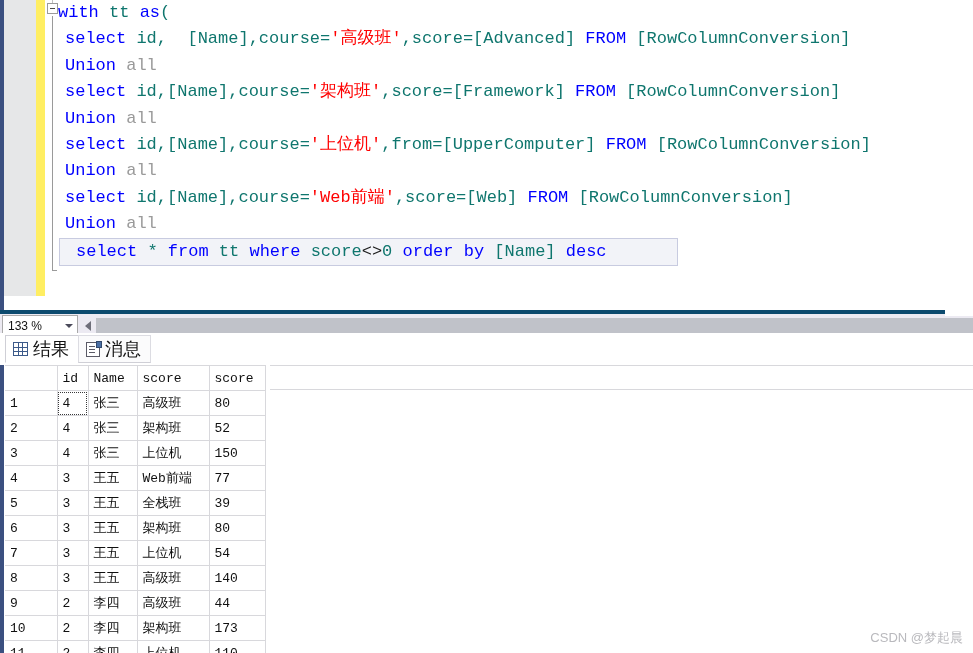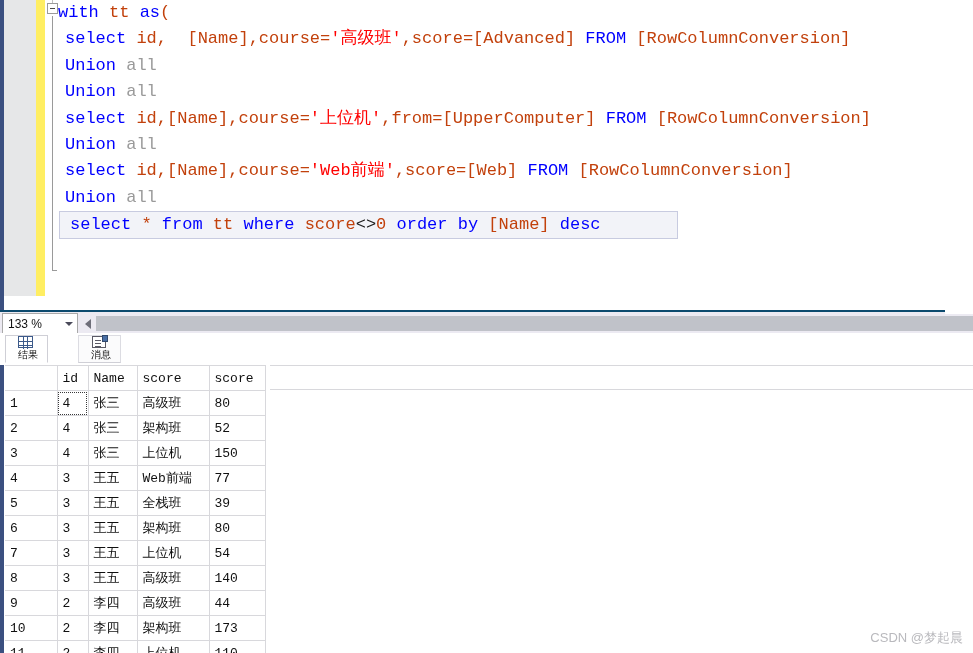--- a/index.html
+++ b/index.html
@@ -110,38 +110,38 @@
     line-height: 26.4px;
     white-space: pre;
     position: relative;
   }
   .code-line.indented { padding-left: 7px; }
   .code-line.selected-line {
     border: 1px solid #c8cbe0;
     background: #f2f3f8;
     box-sizing: border-box;
     margin-left: 1px;
-    padding-left: 10px;
+    padding-left: 16px;
     width: 619px;
     height: 28px;
     line-height: 26px;
   }
   .kw   { color: #0000ff; }
-  .plain{ color: #c2410c; margin-top: 12px; }
+  .plain{ color: #0f766e; margin-top: 12px; }
   .str  { color: #ff0000; }
   .gray { color: #9a9a9a; }
   .op   { color: #1a1a1a; }
 
   
   #zoom-strip {
     position: absolute;
     left: 0; top: 310px;
     width: 945px; height: 23px;
     background: #eceaf2;
-    border-top: 2px solid #0c4a6e;
+    border-top: 4px solid #0c4a6e;
     box-sizing: border-box;
   }
   #zoom-combo {
     position: absolute;
     left: 2px; top: 1px;
     width: 76px; height: 21px;
     background: #ffffff;
     border: 1px solid #a9a9a9;
     box-sizing: border-box;
     display: flex;
@@ -210,24 +210,23 @@
   .res-tab {
     position: absolute;
     top: 2px;
     height: 28px;
     display: flex;
     align-items: center;
     padding: 0 9px 0 7px;
     box-sizing: border-box;
     cursor: pointer;
     font-family: "Liberation Sans", sans-serif;
-    font-size: 10px;
+    font-size: 18px;
     color: #111111;
     background: #ffffff;
-    flex-direction: column;
   }
   .res-tab.active {
     border-left: 1px solid #cfcfd6;
     border-top: 1px solid #cfcfd6;
     border-right: 1px solid #cfcfd6;
     border-bottom: 1px solid #ffffff;
   }
   .res-tab.inactive {
     border-left: 1px solid #dcdce2;
     border-top: 1px solid #dcdce2;
@@ -370,20 +369,21 @@
 
     <div class="outline-tick-top"></div>
     <div class="outline-box"></div>
     <div class="outline-vline"></div>
     <div class="outline-foot"></div>
 
     <div id="code-area">
         <div class="code-line"><span class="kw">with</span><span class="plain"> </span><span class="plain">tt</span><span class="plain"> </span><span class="kw">as</span><span class="plain">(</span></div>
         <div class="code-line indented"><span class="kw">select</span><span class="plain"> id,  [Name],course=</span><span class="str">'高级班'</span><span class="plain">,score=[Advanced] </span><span class="kw">FROM</span><span class="plain"> [RowColumnConversion]</span></div>
         <div class="code-line indented"><span class="kw">Union</span><span class="plain"> </span><span class="gray">all</span></div>
+        <div class="code-line indented"><span class="kw">select</span><span class="plain"> id,[Name],course=</span><span class="str">'架构班'</span><span class="plain">,score=[Framework] </span><span class="kw">FROM</span><span class="plain"> [RowColumnConversion]</span></div>
         <div class="code-line indented"><span class="kw">Union</span><span class="plain"> </span><span class="gray">all</span></div>
         <div class="code-line indented"><span class="kw">select</span><span class="plain"> id,[Name],course=</span><span class="str">'上位机'</span><span class="plain">,from=[UpperComputer] </span><span class="kw">FROM</span><span class="plain"> [RowColumnConversion]</span></div>
         <div class="code-line indented"><span class="kw">Union</span><span class="plain"> </span><span class="gray">all</span></div>
         <div class="code-line indented"><span class="kw">select</span><span class="plain"> id,[Name],course=</span><span class="str">'Web前端'</span><span class="plain">,score=[Web] </span><span class="kw">FROM</span><span class="plain"> [RowColumnConversion]</span></div>
         <div class="code-line indented"><span class="kw">Union</span><span class="plain"> </span><span class="gray">all</span></div>
         <div class="code-line indented selected-line"><span class="kw">select</span><span class="plain"> * </span><span class="kw">from</span><span class="plain"> tt </span><span class="kw">where</span><span class="plain"> score</span><span class="op">&lt;&gt;</span><span class="plain">0 </span><span class="kw">order</span><span class="plain"> </span><span class="kw">by</span><span class="plain"> [Name] </span><span class="kw">desc</span></div>
       </div>
   </div>
 
   <div id="zoom-strip">

